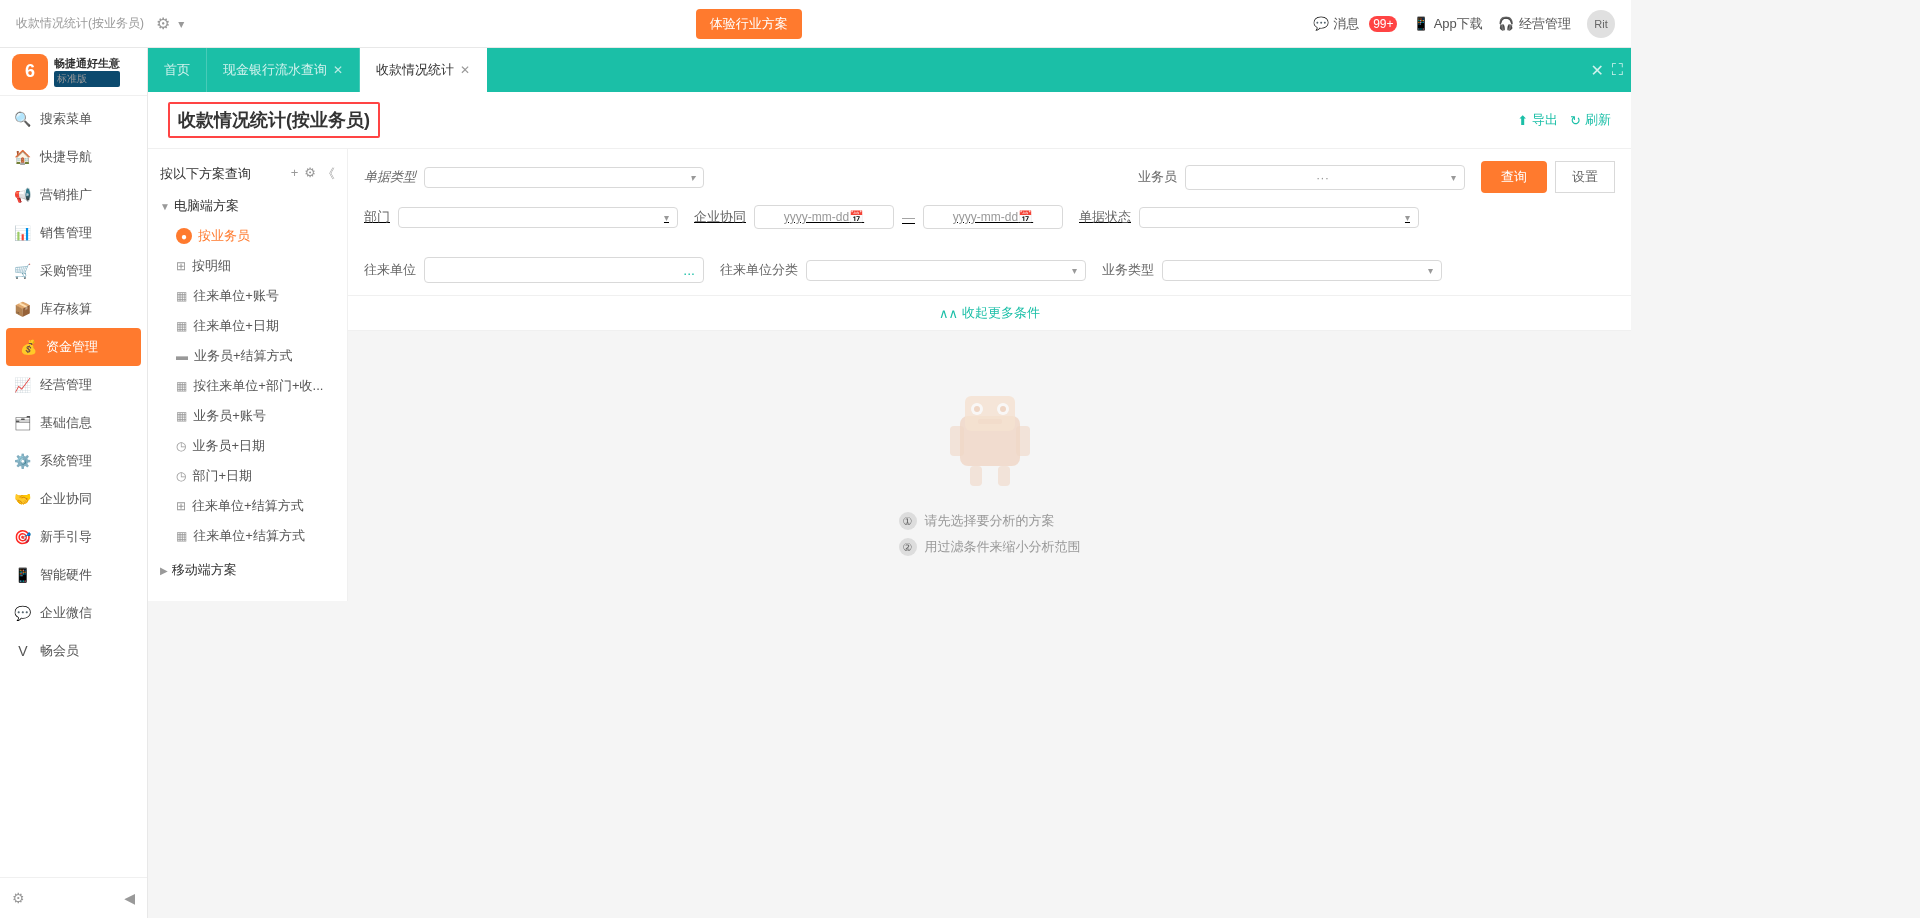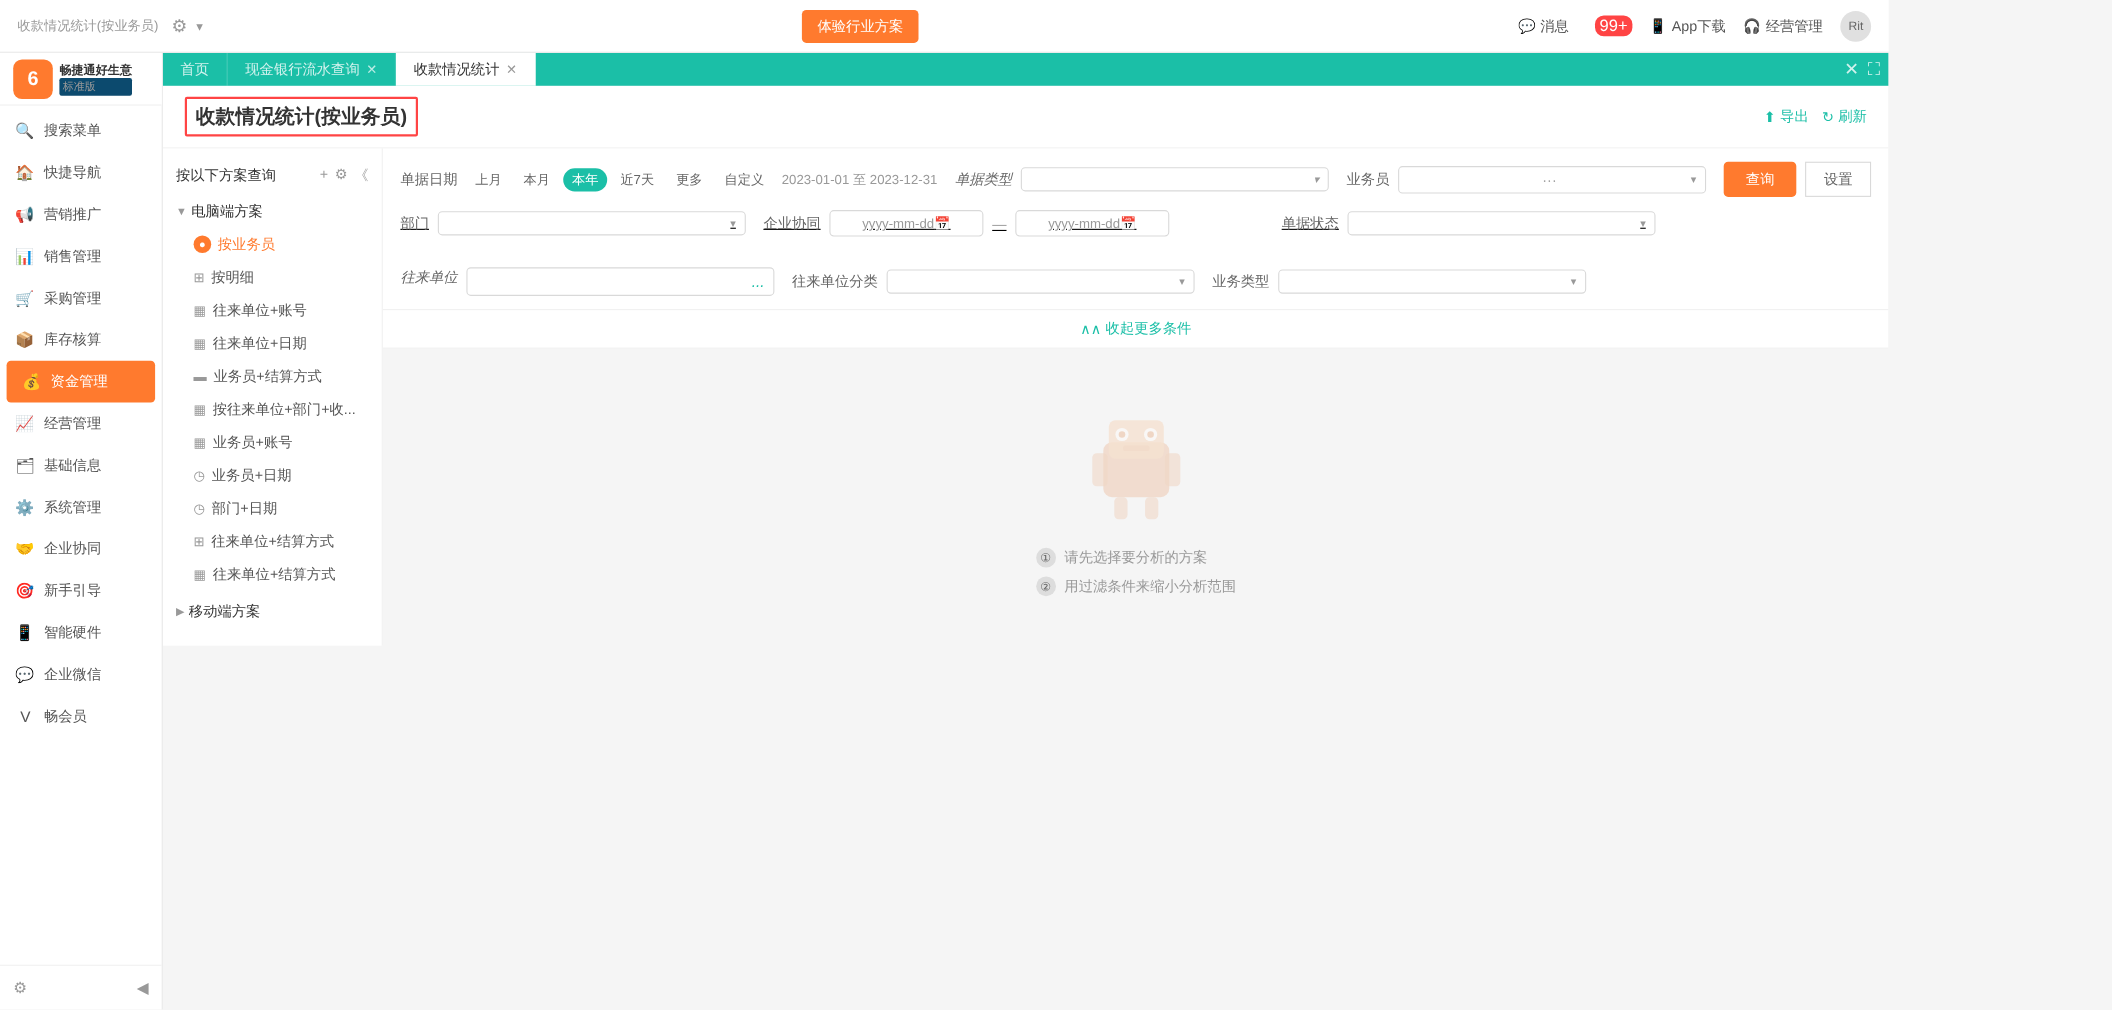--- a/index.html
+++ b/index.html
@@ -20,26 +20,26 @@
     
     .main { flex: 1; display: flex; flex-direction: column; overflow: hidden; }
 
     
     .topbar { height: 48px; background: #fff; border-bottom: 1px solid #e8e8e8; display: flex; align-items: center; padding: 0 16px; justify-content: space-between; }
     .topbar-left { display: flex; align-items: center; gap: 8px; }
     .topbar-breadcrumb { color: #999; font-size: 12px; }
     .topbar-settings { font-size: 16px; color: #999; cursor: pointer; margin-left: 4px; }
     .topbar-trial-btn { background: #ff7a2e; color: #fff; border: none; border-radius: 4px; padding: 6px 14px; font-size: 13px; cursor: pointer; }
     .topbar-right { display: flex; align-items: center; gap: 16px; color: #555; font-size: 13px; }
-    .topbar-right .badge { background: #ff4444; color: #fff; border-radius: 8px; font-size: 15px; padding: 1px 4px; margin-left: 20px; }
+    .topbar-right .badge { background: #ff4444; color: #fff; border-radius: 8px; font-size: 12px; padding: 1px 4px; margin-left: 6px; }
     .topbar-right-item { display: flex; align-items: center; gap: 4px; cursor: pointer; }
     .user-avatar { width: 28px; height: 28px; border-radius: 50%; background: #e0e0e0; display: flex; align-items: center; justify-content: center; font-size: 11px; color: #666; }
 
     
-    .tabbar { height: 30px; background: #1bbfa7; display: flex; align-items: stretch; padding: 0; }
+    .tabbar { height: 44px; background: #1bbfa7; display: flex; align-items: stretch; padding: 0; }
     .tab { display: flex; align-items: center; padding: 0 16px; color: rgba(255,255,255,0.8); font-size: 13px; cursor: pointer; border-right: 1px solid rgba(255,255,255,0.2); gap: 6px; }
     .tab.home { background: transparent; }
     .tab.active { background: #fff; color: #333; }
     .tab-close { color: rgba(255,255,255,0.7); font-size: 12px; cursor: pointer; }
     .tab.active .tab-close { color: #999; }
     .tabbar-actions { margin-left: auto; display: flex; align-items: center; gap: 8px; padding-right: 8px; }
     .tabbar-actions .icon-btn { color: rgba(255,255,255,0.8); font-size: 16px; cursor: pointer; }
 
     
     .page-content { flex: 1; overflow-y: auto; padding: 0; }
@@ -303,36 +303,20 @@
               </div>
             </div>
 
           </div>
 
           <div style="flex:1;display:flex;flex-direction:column;">
 
             <div class="filter-bar">
 
               <div style="display:flex;align-items:center;gap:16px;margin-bottom:12px;flex-wrap:wrap;">
-                <div style="display:flex;align-items:center;gap:8px;">
-                  <span style="color:#666;font-size:13px;white-space:nowrap;">单据日期</span>
-                  <div class="date-tabs">
-                    <span class="date-tab">上月</span>
-                    <span class="date-tab">本月</span>
-                    <span class="date-tab active">本年</span>
-                    <span class="date-tab">近7天</span>
-                    <span class="date-tab">更多</span>
-                    <span class="date-tab">自定义</span>
-                  </div>
-                  <span style="color:#999;font-size:12px;">
-                    <span>2023-01-01</span>
-                    <span> 至 </span>
-                    <span>2023-12-31</span>
-                  </span>
-                </div>
                 <div style="display:flex;align-items:center;gap:8px;font-style:italic;">
                   <span style="color:#666;font-size:13px;">单据类型</span>
                   <div class="select-box select-box-wide">
                     <span style="color:#ccc;font-size:12px;"></span>
                     <span class="select-arrow">▾</span>
                   </div>
                 </div>
                 <div style="display:flex;align-items:center;gap:8px;margin-left:auto;">
                   <span style="color:#666;font-size:13px;">业务员</span>
                   <div class="select-box select-box-wide">
@@ -371,21 +355,21 @@
                   <span style="color:#666;font-size:13px;">单据状态</span>
                   <div class="select-box select-box-wide">
                     <span style="color:#ccc;font-size:12px;"></span>
                     <span class="select-arrow">▾</span>
                   </div>
                 </div>
                 <div style="width:180px;"></div>
               </div>
 
               <div style="display:flex;align-items:center;gap:16px;flex-wrap:wrap;">
-                <div style="display:flex;gap:8px;font-style:italic;">
+                <div style="display:flex;align-items:center;gap:8px;">
                   <span style="color:#666;font-size:13px;">往来单位</span>
                   <div class="select-box select-box-wide">
                     <span style="color:#ccc;font-size:12px;"></span>
                     <span class="dots-btn">...</span>
                   </div>
                 </div>
                 <div style="display:flex;align-items:center;gap:8px;">
                   <span style="color:#666;font-size:13px;">往来单位分类</span>
                   <div class="select-box select-box-wide">
                     <span style="color:#ccc;font-size:12px;"></span>

